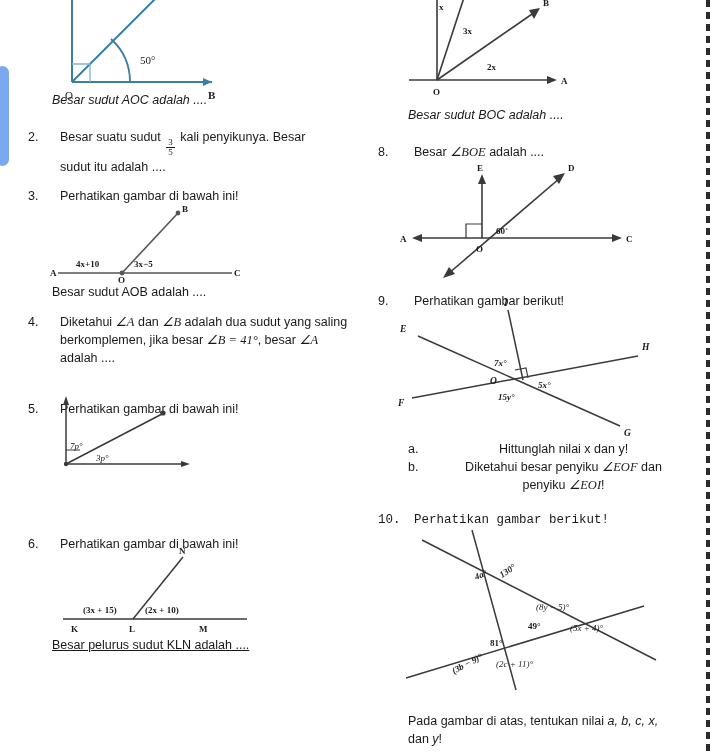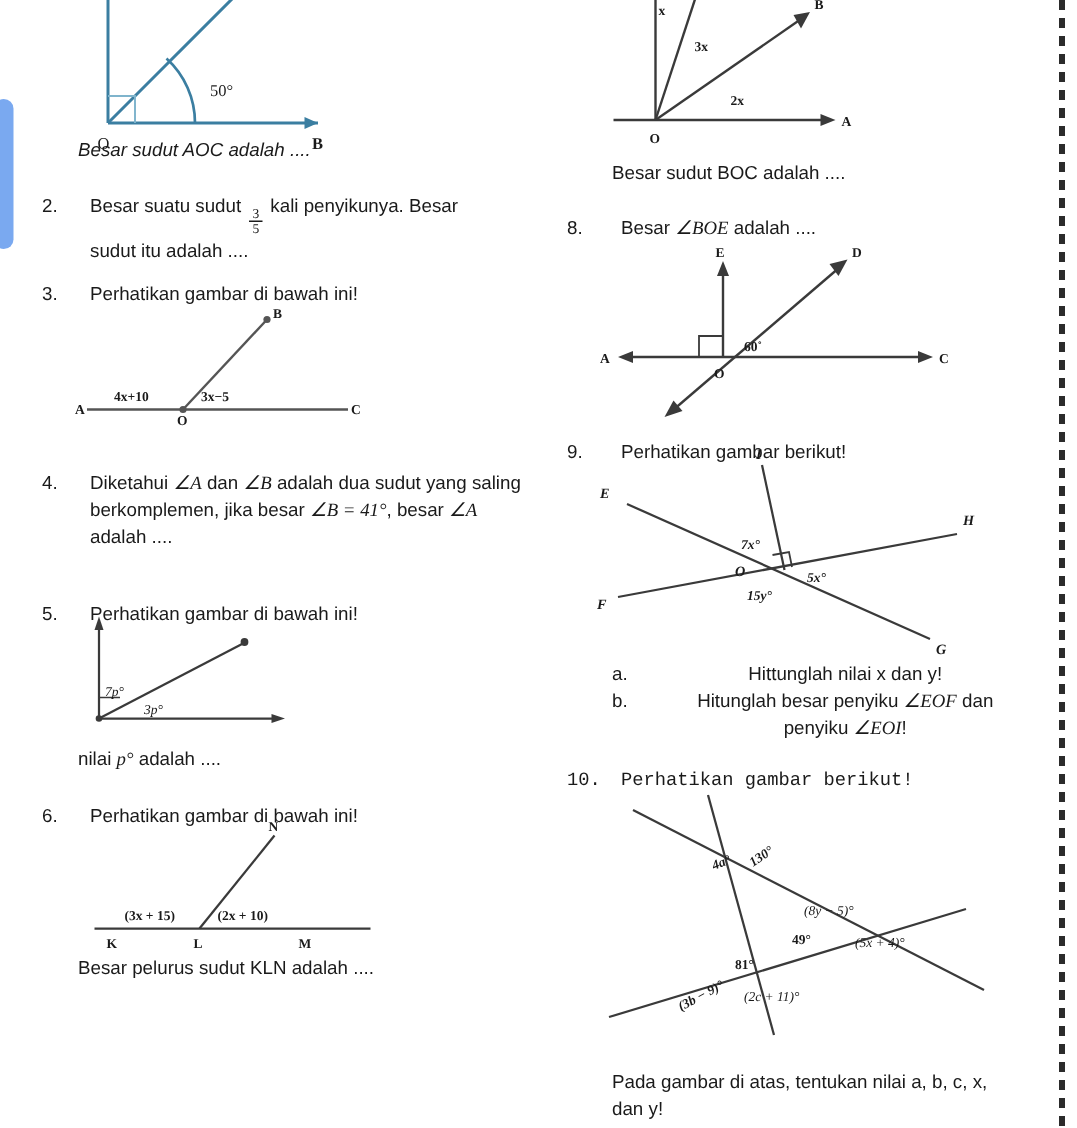--- a/index.html
+++ b/index.html
@@ -59,21 +59,21 @@
     flex: 0 0 auto;
     text-align: left;
     padding-right: 6px;
     line-height: 1.45;
   }
   .q-body {
     flex: 1 1 auto;
     line-height: 1.45;
   }
   .lead { line-height: 1.45; }
-  .it { }
+  .it { font-style: italic; }
   .mathit { font-family: "Liberation Serif", serif; font-style: italic; margin-top: 32px; }
 
   
   .frac {
     display: inline-flex;
     flex-direction: column;
     vertical-align: -0.45em;
     text-align: center;
     font-size: 9px;
     line-height: 1.05;
@@ -171,20 +171,21 @@
       <circle cx="128" cy="8" r="2.4" fill="#555"></circle>
       <text class="lbl-bold" x="0" y="71">A</text>
       <text class="lbl-bold" x="132" y="7">B</text>
       <text class="lbl-bold" x="184" y="71">C</text>
       <text class="lbl-bold" x="68" y="78">O</text>
       <text class="lbl-mono" x="26" y="62">4x+10</text>
       <text class="lbl-mono" x="84" y="62">3x−5</text>
     </svg>
   </div>
 
+  <div class="abs lead" style="left:52px; top:283px; width:300px;">Besar sudut AOB adalah ....</div>
 
   <div class="abs q" style="left:28px; top:313px; width:330px;">
     <div class="q-num" style="width:26px;">4.</div>
     <div class="q-body">
       <span>Diketahui</span>
       <span class="mathit">∠A</span>
       <span>dan</span>
       <span class="mathit">∠B</span>
       <span>adalah dua sudut yang</span>
       <span>saling berkomplemen, jika besar</span>
@@ -193,42 +194,37 @@
       <span class="mathit">∠A</span>
       <span>adalah ....</span>
     </div>
   </div>
 
   <div class="abs q" style="left:28px; top:400px; width:320px;">
     <div class="q-num" style="width:26px;">5.</div>
     <div class="q-body">Perhatikan gambar di bawah ini!</div>
   </div>
 
-  <div class="fig" style="left:58px; top:409px;">
+  <div class="fig" style="left:58px; top:394px;">
     <svg width="145" height="78" viewBox="0 0 145 78">
       <g stroke="#3a3a3a" stroke-width="1.5" fill="none">
         <line x1="8" y1="70" x2="8" y2="6"></line>
         <polygon points="8,2 5,11 11,11" fill="#3a3a3a" stroke="none"></polygon>
         <line x1="8" y1="70" x2="128" y2="70"></line>
         <polygon points="132,70 123,67 123,73" fill="#3a3a3a" stroke="none"></polygon>
         <line x1="8" y1="70" x2="104" y2="20"></line>
         <circle cx="105" cy="19" r="2.6" fill="#3a3a3a" stroke="none"></circle>
         <circle cx="8" cy="70" r="2.2" fill="#3a3a3a" stroke="none"></circle>
         <path d="M8,56 L22,56" stroke="#3a3a3a" stroke-width="1"></path>
       </g>
       <text class="lbl-sm" style="font-style:italic" x="12" y="55">7p°</text>
       <text class="lbl-sm" style="font-style:italic" x="38" y="67">3p°</text>
     </svg>
   </div>
 
-  <div class="abs lead" style="left:52px; top:497px; width:300px;">
-    <span>nilai</span>
-    <span class="mathit">p°</span>
-    <span>adalah ....</span>
-  </div>
 
   <div class="abs q" style="left:28px; top:535px; width:320px;">
     <div class="q-num" style="width:26px;">6.</div>
     <div class="q-body">Perhatikan gambar di bawah ini!</div>
   </div>
 
   <div class="fig" style="left:55px; top:545px;">
     <svg width="200" height="90" viewBox="0 0 200 90">
       <g stroke="#3a3a3a" stroke-width="1.5" fill="none">
         <line x1="8" y1="74" x2="192" y2="74"></line>
@@ -236,21 +232,21 @@
       </g>
       <text class="lbl-bold" x="124" y="9">N</text>
       <text class="lbl-bold" x="16" y="87">K</text>
       <text class="lbl-bold" x="74" y="87">L</text>
       <text class="lbl-bold" x="144" y="87">M</text>
       <text class="lbl-mono" x="28" y="68">(3x + 15)</text>
       <text class="lbl-mono" x="90" y="68">(2x + 10)</text>
     </svg>
   </div>
 
-  <div class="abs lead" style="left:52px; top:636px; width:320px;">Besar pelurus sudut KLN adalah ....</div>
+  <div class="abs lead" style="left:52px; top:636px; width:320px;text-decoration:underline;">Besar pelurus sudut KLN adalah ....</div>
 
 </div>
 
 <div class="col" id="col-right">
 
   <div class="fig" style="left:35px; top:-42px;">
     <svg width="200" height="140" viewBox="0 0 200 140">
       <g stroke="#3a3a3a" stroke-width="1.6" fill="none">
 
         <line x1="4" y1="122" x2="148" y2="122"></line>
@@ -266,21 +262,21 @@
       </g>
       <text class="lbl-bold" x="28" y="137">O</text>
       <text class="lbl-bold" x="156" y="126">A</text>
       <text class="lbl-bold" x="138" y="48">B</text>
       <text class="lbl-mono" x="34" y="52">x</text>
       <text class="lbl-mono" x="58" y="76">3x</text>
       <text class="lbl-mono" x="82" y="112">2x</text>
     </svg>
   </div>
 
-  <div class="abs lead" style="left:38px; top:106px; width:280px;">Besar sudut BOC adalah ....</div>
+  <div class="abs lead" style="left:38px; top:106px; width:280px;font-style:italic;">Besar sudut BOC adalah ....</div>
 
   <div class="abs q" style="left:8px; top:143px; width:320px;">
     <div class="q-num" style="width:30px;">8.</div>
     <div class="q-body">
       <span>Besar</span>
       <span class="mathit">∠BOE</span>
       <span>adalah ....</span>
     </div>
   </div>
 
@@ -340,21 +336,21 @@
   </div>
 
   <div class="abs" style="left:38px; top:440px; width:285px;">
     <div class="sub">
       <div class="sub-lbl">a.</div>
       <div class="sub-txt">Hittunglah nilai x dan y!</div>
     </div>
     <div class="sub">
       <div class="sub-lbl">b.</div>
       <div class="sub-txt">
-        <span>Hitunglah besar penyiku</span>
+        <span>Diketahui besar penyiku</span>
         <span class="mathit">∠EOF</span>
         <span>dan</span><br>
         <span>penyiku</span>
         <span class="mathit">∠EOI</span><span>!</span>
       </div>
     </div>
   </div>
 
   <div class="abs q" style="left:8px; top:511px; width:320px;font-family:Liberation Mono, monospace;">
     <div class="q-num" style="width:30px;">10.</div>

